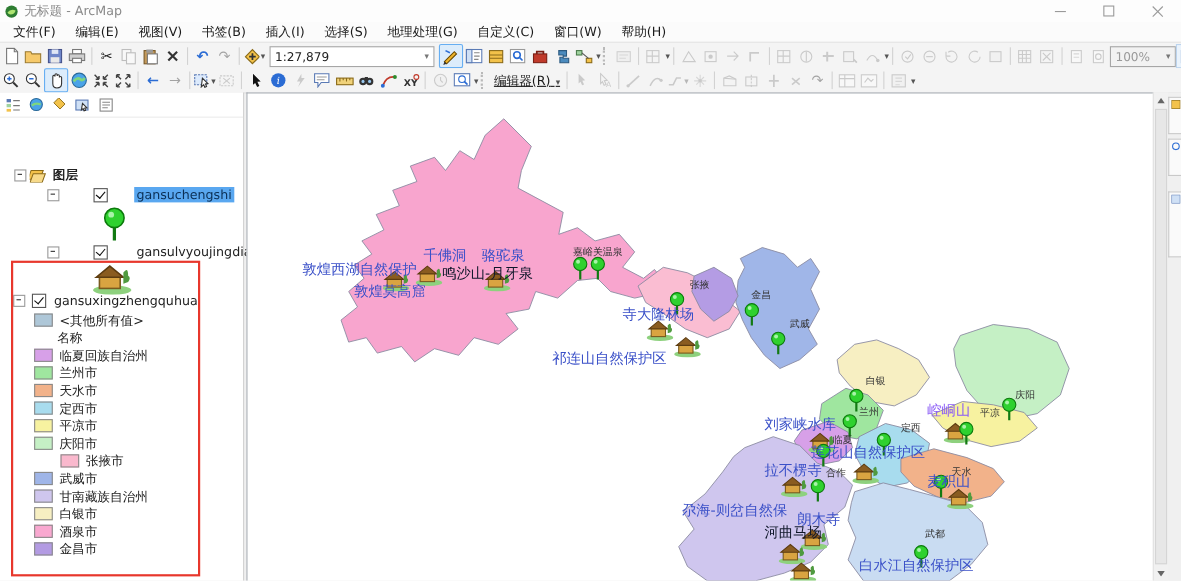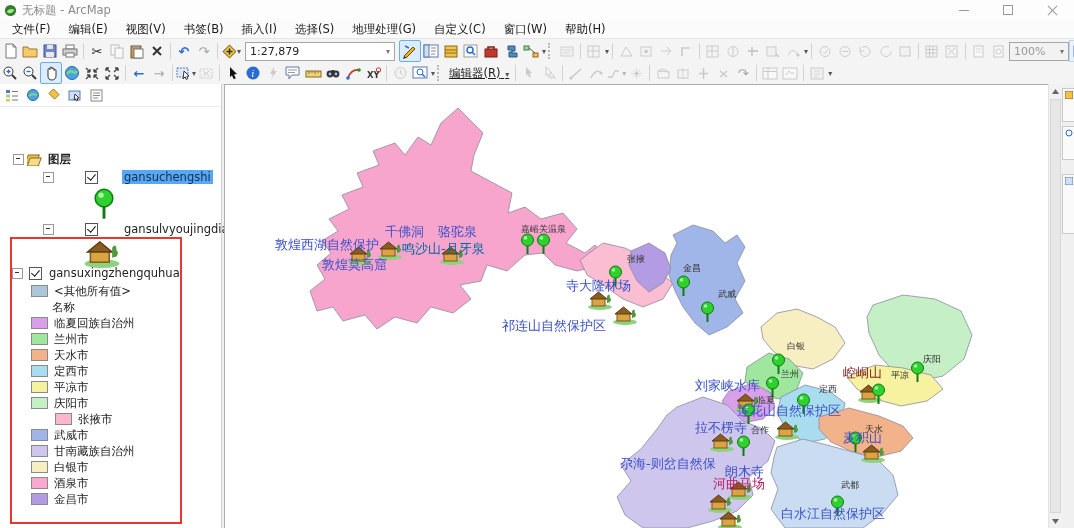--- a/index.html
+++ b/index.html
@@ -873,32 +873,32 @@
         <div class="city" style="left: 594px; top: 298px;">定西</div>
         <div class="city" style="left: 698px; top: 268px;">庆阳</div>
         <div class="city" style="left: 666px; top: 284px;">平凉</div>
         <div class="city" style="left: 532px; top: 309px;">临夏</div>
         <div class="city" style="left: 526px; top: 339px;">合作</div>
         <div class="city" style="left: 640px; top: 338px;">天水</div>
         <div class="city" style="left: 616px; top: 394px;">武都</div>
         <div class="poi" style="left: 160px; top: 138px; color: rgb(58, 80, 200);">千佛洞</div>
         <div class="poi" style="left: 213px; top: 138px; color: rgb(58, 80, 200);">骆驼泉</div>
         <div class="poi" style="left: 50px; top: 151px; color: rgb(58, 80, 200); text-align: right;">敦煌西湖自然保护</div>
-        <div class="poi" style="left: 177px; top: 155px; color: #0369a1;">鸣沙山-月牙泉</div>
+        <div class="poi" style="left: 177px; top: 155px; color: #0f172a;">鸣沙山-月牙泉</div>
         <div class="poi" style="left: 97px; top: 171px; color: rgb(58, 80, 200);">敦煌莫高窟</div>
         <div class="poi" style="left: 341px; top: 192px; color: rgb(58, 80, 200);">寺大隆林场</div>
         <div class="poi" style="left: 277px; top: 232px; color: rgb(58, 80, 200);">祁连山自然保护区</div>
         <div class="poi" style="left: 470px; top: 292px; color: rgb(58, 80, 200);">刘家峡水库</div>
-        <div class="poi" style="left: 618px; top: 279px; color: #7f1d1d;">崆峒山</div>
+        <div class="poi" style="left: 618px; top: 279px; color: #8b5cf6;">崆峒山</div>
         <div class="poi" style="left: 512px; top: 317px; color: rgb(58, 80, 200);">莲花山自然保护区</div>
         <div class="poi" style="left: 470px; top: 334px; color: rgb(58, 80, 200);">拉不楞寺</div>
         <div class="poi" style="left: 618px; top: 344px; color: rgb(58, 80, 200);">麦积山</div>
         <div class="poi" style="left: 395px; top: 370px; color: rgb(58, 80, 200);">尕海-则岔自然保</div>
         <div class="poi" style="left: 500px; top: 378px; color: rgb(58, 80, 200);">朗木寺</div>
-        <div class="poi" style="left: 488px; top: 390px; color: #be185d; font-family: Liberation Serif, serif;">河曲马场</div>
+        <div class="poi" style="left: 470px; top: 390px; color: #0f172a; font-family: Liberation Serif, serif;">河曲马场</div>
         <div class="poi" style="left: 556px; top: 420px; color: rgb(58, 80, 200);">白水江自然保护区</div>
       </div>
   </div>
 
   <div class="vscroll">
     <div class="varrow">
         <svg width="7" height="5">
           <path d="M0 5 L3.5 0 L7 5 Z" fill="#666"></path>
         </svg>
       </div>

